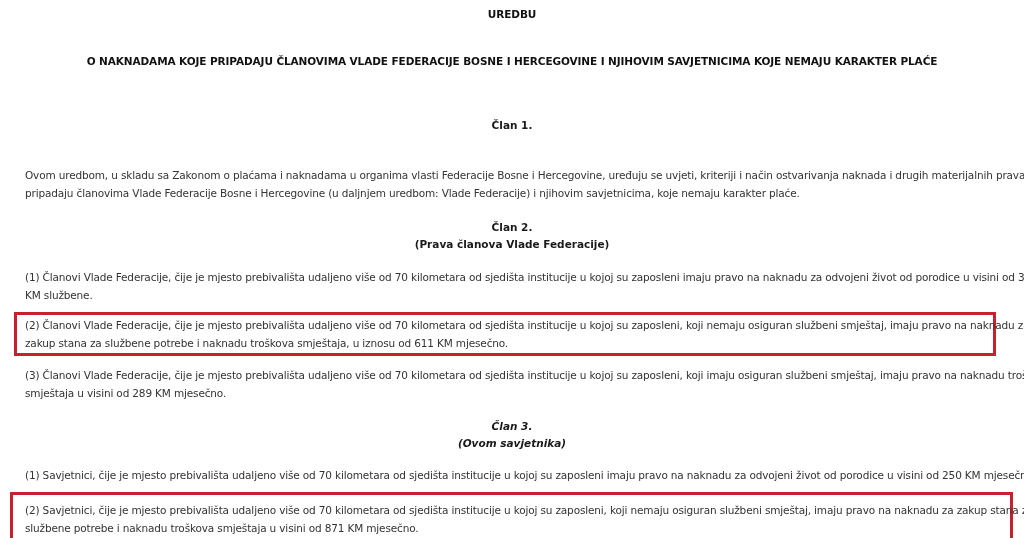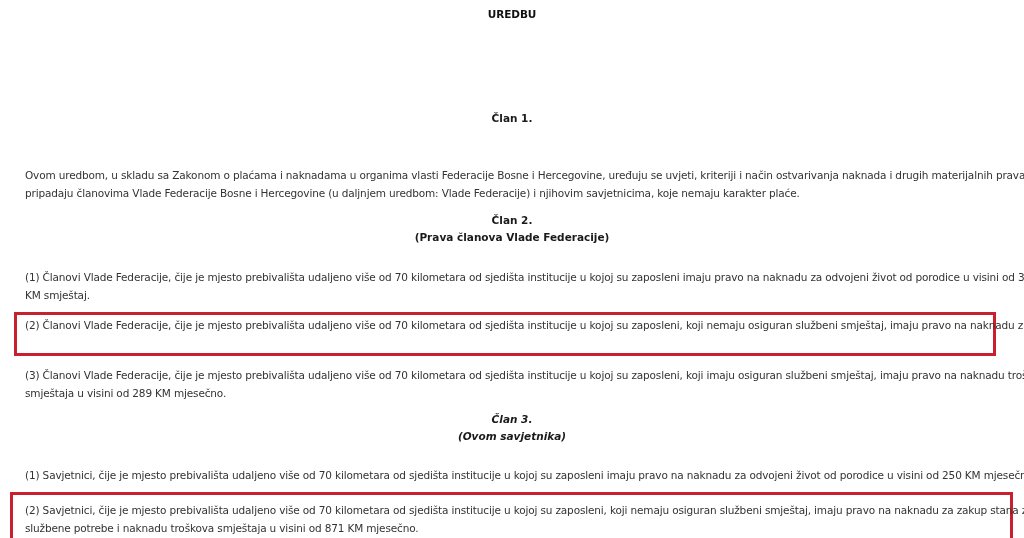--- a/index.html
+++ b/index.html
@@ -33,20 +33,21 @@
     }
     .heading {
       position: absolute;
       left: 0;
       width: 1024px;
       text-align: center;
       font-weight: bold;
       font-size: 10.5px;
       color: #1a1a1a;
       line-height: 17px;
+      margin-top: 7px;
     }
     .para {
       position: absolute;
       left: 25px;
       width: 990px;
       font-size: 10.5px;
       line-height: 18px;
       color: #333;
       letter-spacing: -0.15px;
     }
@@ -58,43 +59,45 @@
       background: transparent;
     }
   </style>
 </head>
 <body>
 
 <div class="page">
 
   <div class="title" style="top:8px;">UREDBU</div>
 
+  <div class="title" style="top:55px;">O NAKNADAMA KOJE PRIPADAJU ČLANOVIMA VLADE FEDERACIJE BOSNE I HERCEGOVINE I NJIHOVIM SAVJETNICIMA KOJE NEMAJU KARAKTER PLAĆE</div>
 
   <div class="heading" style="top:110px;">
     <div>Član 1.</div>
   </div>
 
   <div class="para" style="top:166px;">
     <span>Ovom uredbom, u skladu sa Zakonom o plaćama i naknadama u organima vlasti Federacije Bosne i Hercegovine, uređuju se uvjeti, kriteriji i način ostvarivanja naknada i drugih materijalnih prava koja</span>
     <span>pripadaju članovima Vlade Federacije Bosne i Hercegovine (u daljnjem uredbom: Vlade Federacije) i njihovim savjetnicima, koje nemaju karakter plaće.</span>
   </div>
 
   <div class="heading" style="top:212px;">
     <div>Član 2.</div>
     <div>(Prava članova Vlade Federacije)</div>
   </div>
 
   <div class="para" style="top:268px;">
     <span>(1) Članovi Vlade Federacije, čije je mjesto prebivališta udaljeno više od 70 kilometara od sjedišta institucije u kojoj su zaposleni imaju pravo na naknadu za odvojeni život od porodice u visini od 300</span>
-    <span>KM smještaj.</span>
+    <span>KM službene.</span>
   </div>
 
   <div class="highlight-box" style="left:14px; top:312px; width:982px; height:44px;"></div>
   <div class="para" style="top:316px;">
     <span>(2) Članovi Vlade Federacije, čije je mjesto prebivališta udaljeno više od 70 kilometara od sjedišta institucije u kojoj su zaposleni, koji nemaju osiguran službeni smještaj, imaju pravo na naknadu za</span>
+    <span>zakup stana za službene potrebe i naknadu troškova smještaja, u iznosu od 611 KM mjesečno.</span>
   </div>
 
   <div class="para" style="top:366px;">
     <span>(3) Članovi Vlade Federacije, čije je mjesto prebivališta udaljeno više od 70 kilometara od sjedišta institucije u kojoj su zaposleni, koji imaju osiguran službeni smještaj, imaju pravo na naknadu troškova</span>
     <span>smještaja u visini od 289 KM mjesečno.</span>
   </div>
 
   <div class="heading" style="top:411px;font-style:italic;">
     <div>Član 3.</div>
     <div>(Ovom savjetnika)</div>

